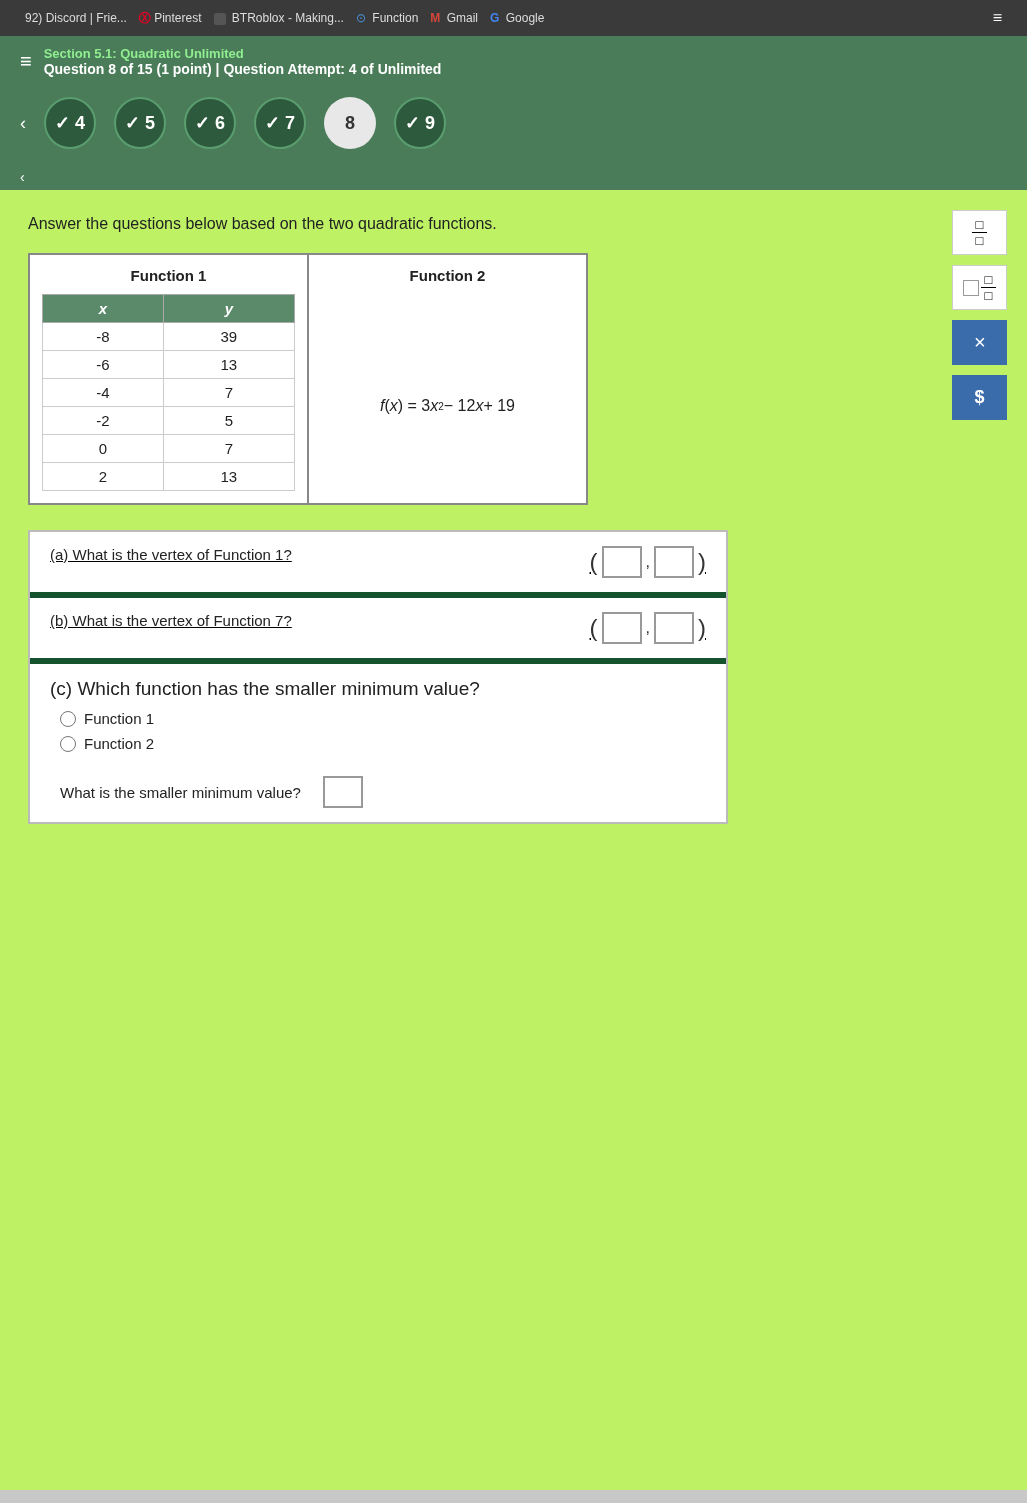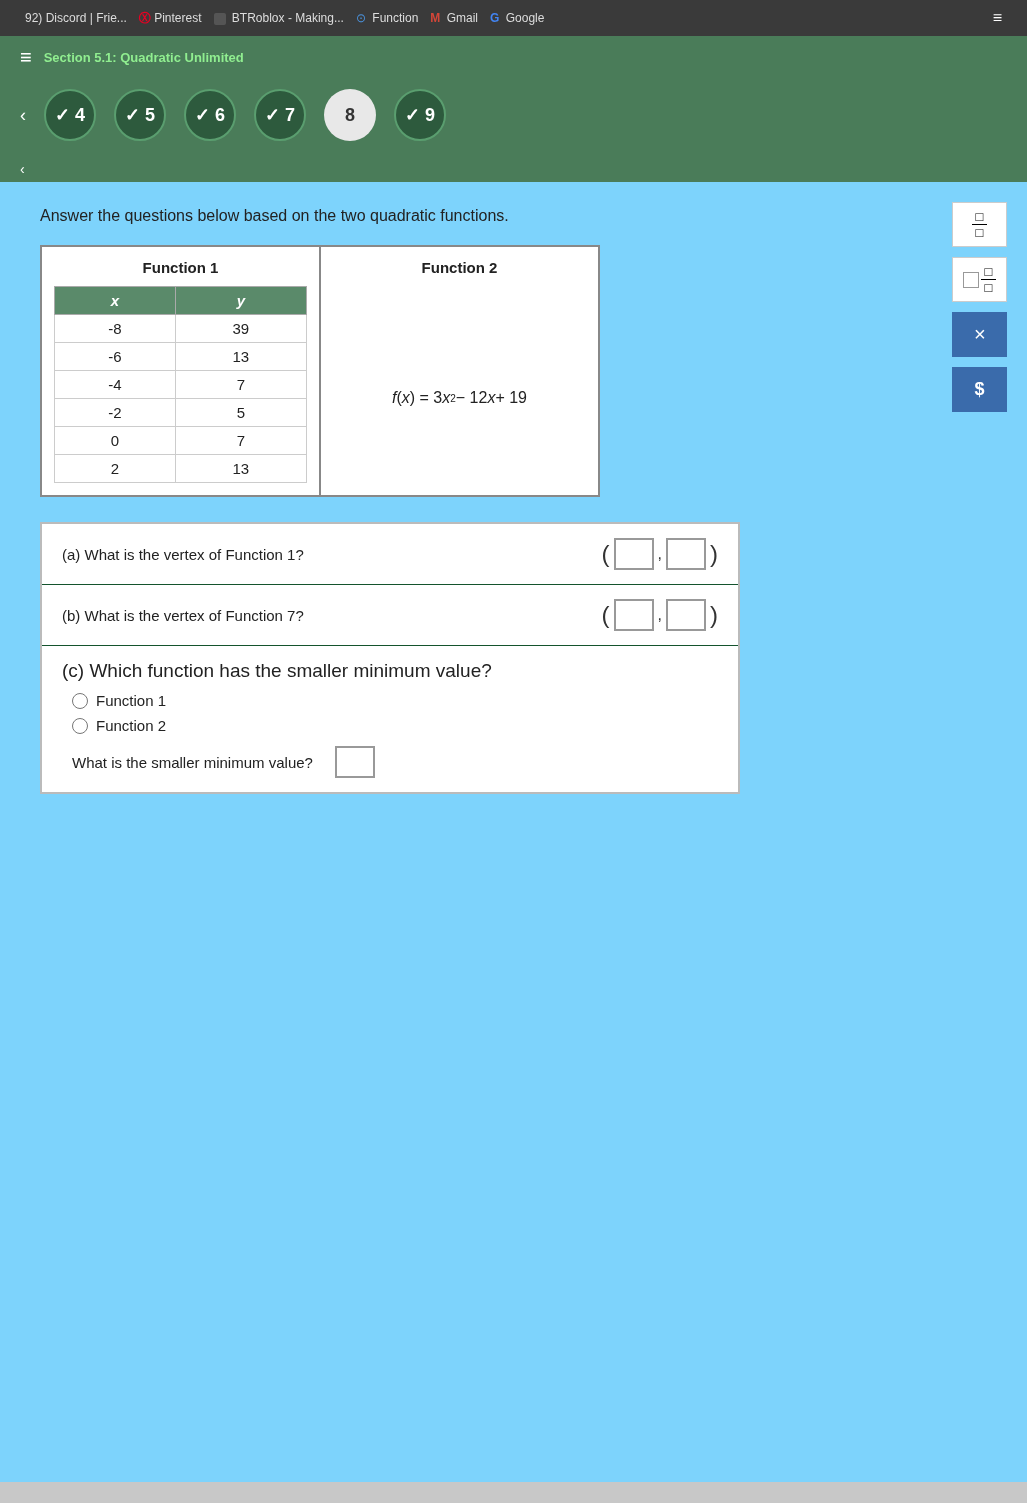--- a/index.html
+++ b/index.html
@@ -77,22 +77,22 @@
       color: white;
       border: 2px solid #5a9e6f;
     }
     .nav-btn.current {
       background: #e8e8e8;
       color: #333;
     }
 
     
     .main-content {
-      background: #7dd3fc;
-      padding: 25px 40px;
+      background: #bef264;
+      padding: 25px 28px;
       position: relative;
     }
 
     .question-prompt {
       font-size: 16px;
       color: #222;
       margin-bottom: 20px;
     }
 
     
@@ -151,24 +151,25 @@
       color: #222;
     }
     .answer-container {
       border: 2px solid #bbb;
       width: 700px;
       background: white;
     }
 
     .answer-row {
       display: flex;
-      align-items: center;
+      align-items: flex-start;
       gap: 15px;
       padding: 14px 20px;
-      border-bottom: 1px solid #14532d;
+      border-bottom: 6px solid #14532d;
+      text-decoration: underline;
     }
     .answer-row:last-child {
       border-bottom: none;
     }
 
     .answer-label {
       font-size: 15px;
       color: #222;
       flex: 1;
     }
@@ -218,21 +219,21 @@
       cursor: pointer;
     }
     .radio-label {
       font-size: 15px;
       color: #222;
     }
     .min-value-row {
       display: flex;
       align-items: center;
       gap: 22px;
-      margin-top: 12px;
+      margin-top: 24px;
       padding-left: 10px;
     }
     .min-value-label {
       font-size: 15px;
       color: #222;
     }
     .min-value-input {
       width: 40px;
       height: 32px;
       border: 2px solid #999;
@@ -341,20 +342,21 @@
     <span>Google</span>
   </span>
   <span style="color:white; margin-left:auto; font-size:16px;">≡</span>
 </div>
 
 <div class="section-header">
   <div style="display:flex; align-items:center; gap:12px;">
     <span style="font-size:20px; color:white; cursor:pointer;">≡</span>
     <div>
       <div class="section-title">Section 5.1: Quadratic Unlimited</div>
+      <div class="question-info">Question 8 of 15 (1 point)  |  Question Attempt: 4 of Unlimited</div>
     </div>
   </div>
 </div>
 
 <div class="nav-row">
   <span class="nav-arrow">‹</span>
   <button class="nav-btn completed">✓ 4</button>
   <button class="nav-btn completed">✓ 5</button>
   <button class="nav-btn completed">✓ 6</button>
   <button class="nav-btn completed">✓ 7</button>

